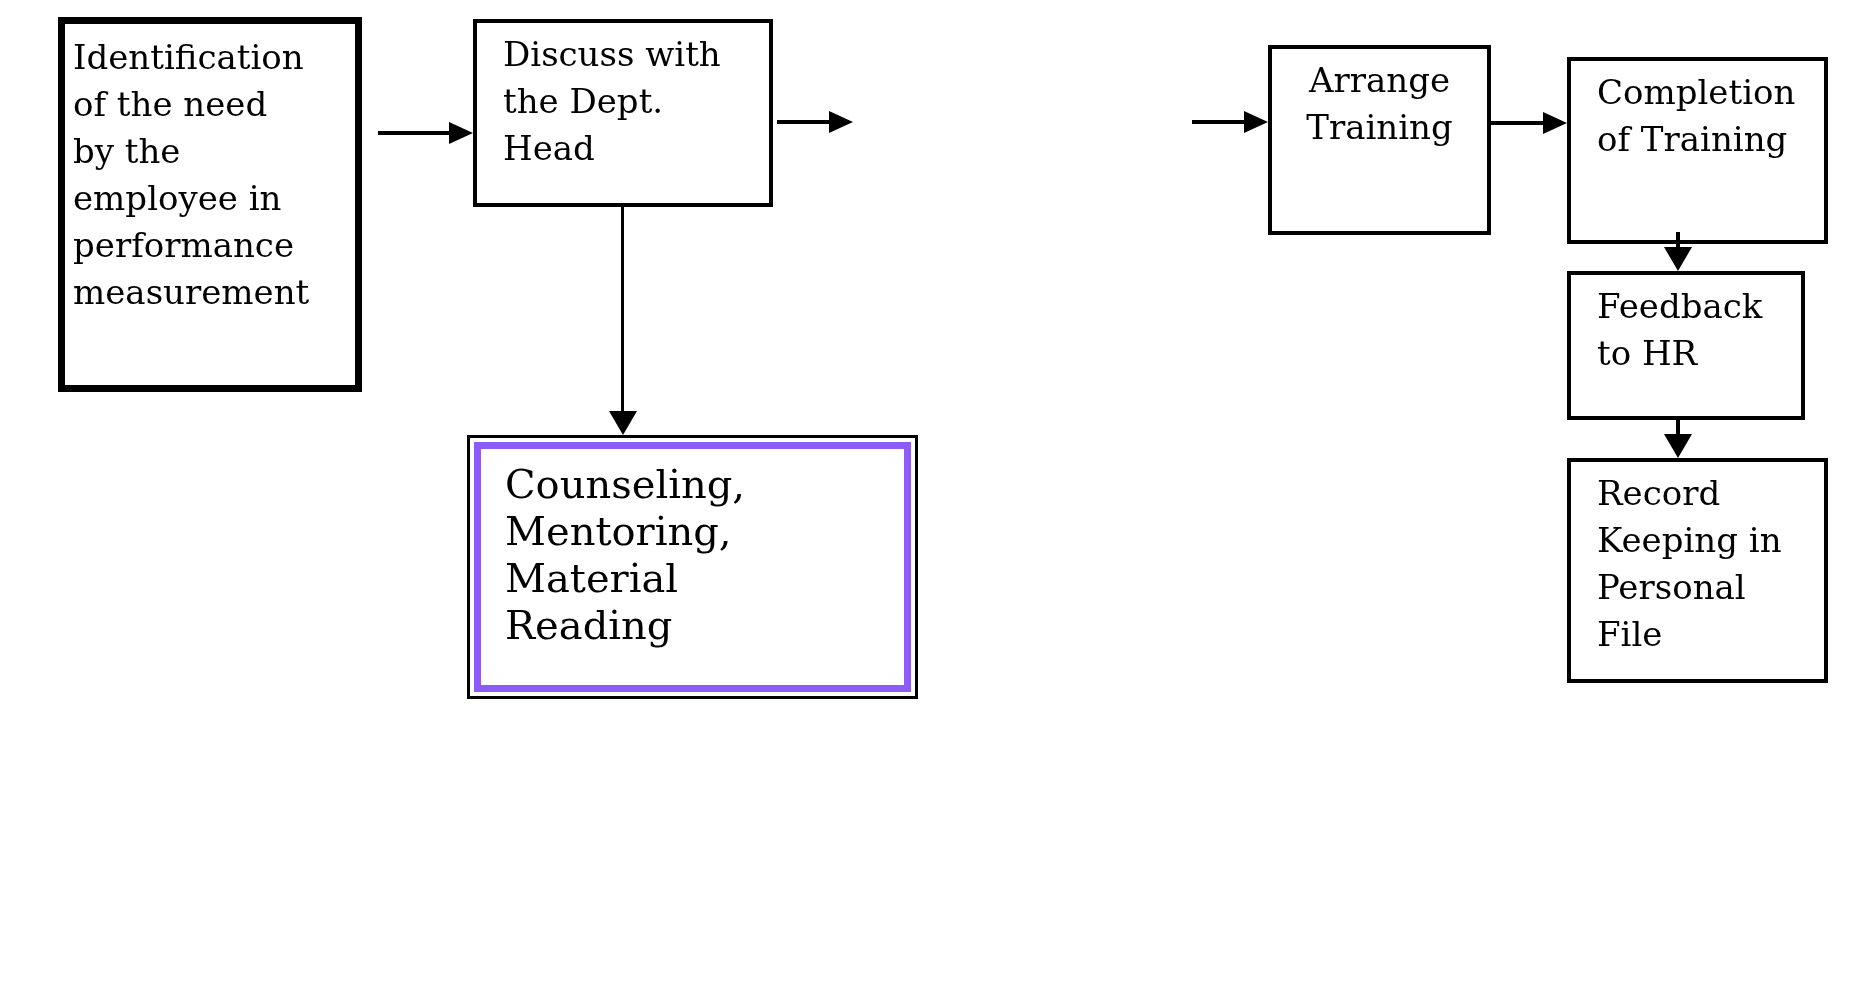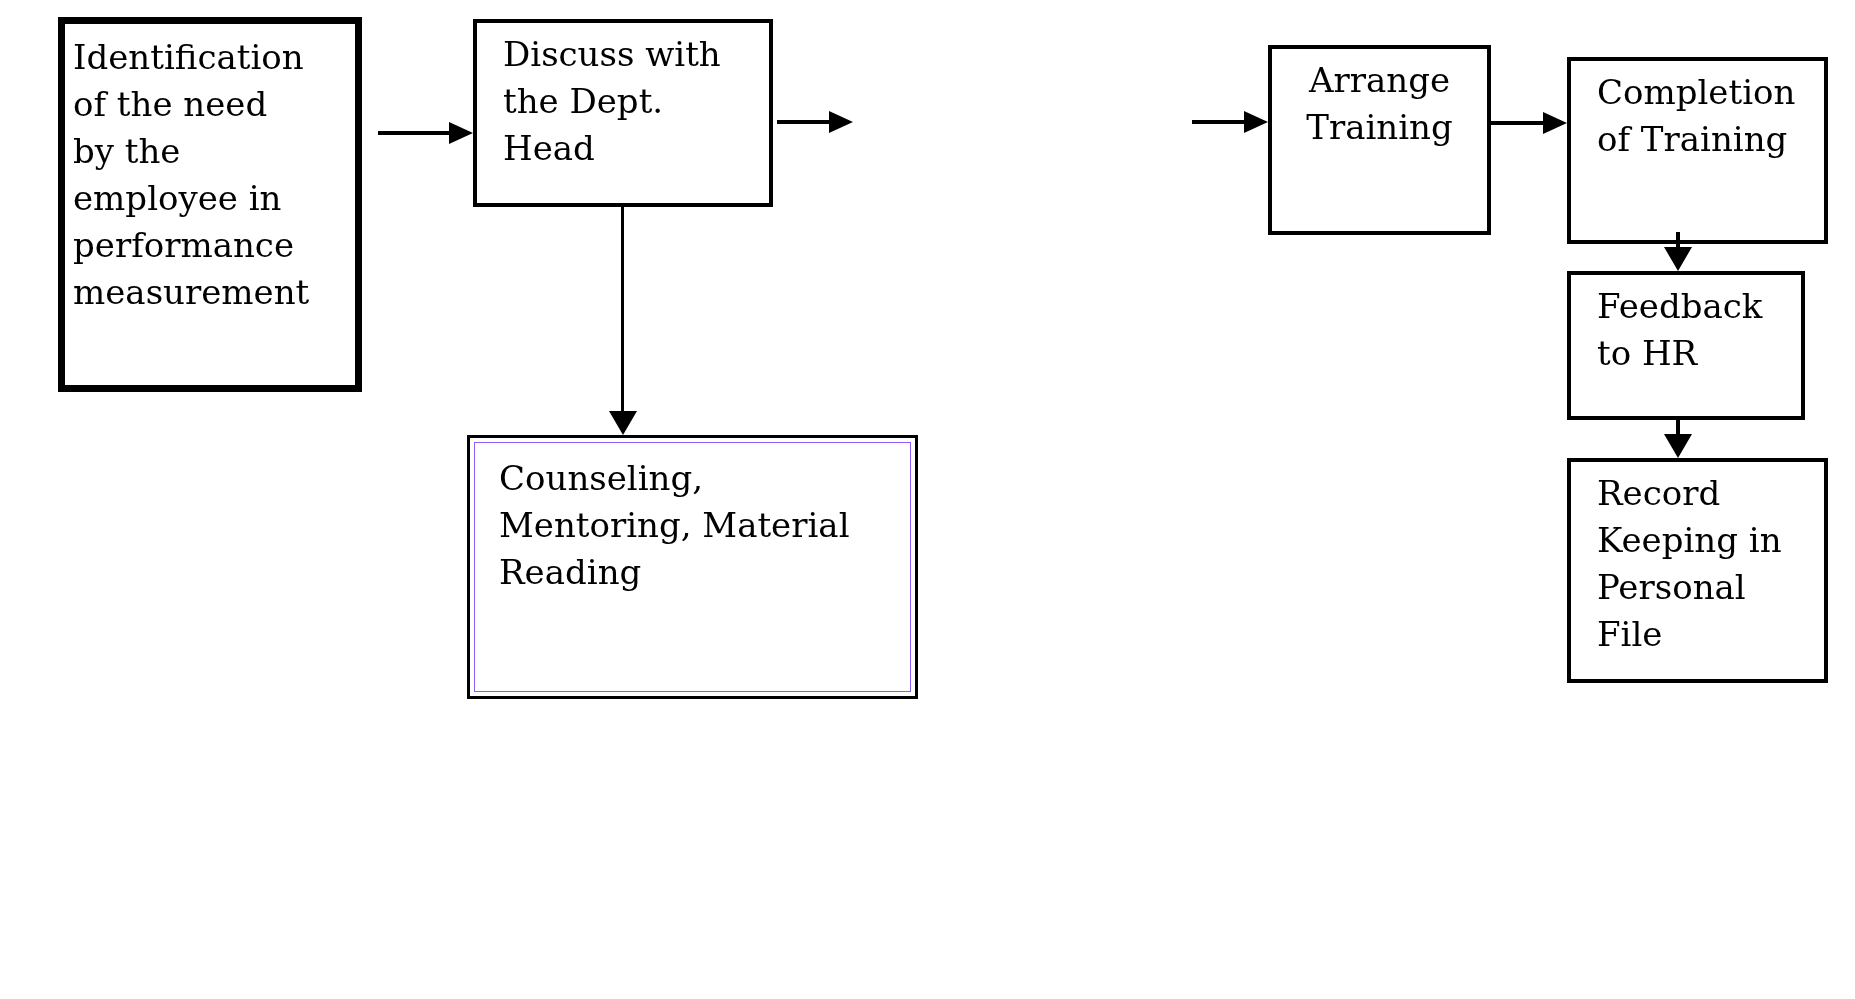--- a/index.html
+++ b/index.html
@@ -34,22 +34,22 @@
     position: absolute;
     box-sizing: border-box;
     background: #ffffff;
     border: 3px solid #000000;
     padding: 4px;
   }
   .box--double-inner {
     box-sizing: border-box;
     width: 100%;
     height: 100%;
-    border: 1px solid #8b5cf6;
-    font-size: 34px;
+    border: 7px solid #8b5cf6;
+    font-size: 40px;
     line-height: 47px;
     white-space: pre-line;
     padding: 12px 24px;
   }
   .hline {
     position: absolute;
     height: 4px;
     background: #000000;
   }
   .vline {

